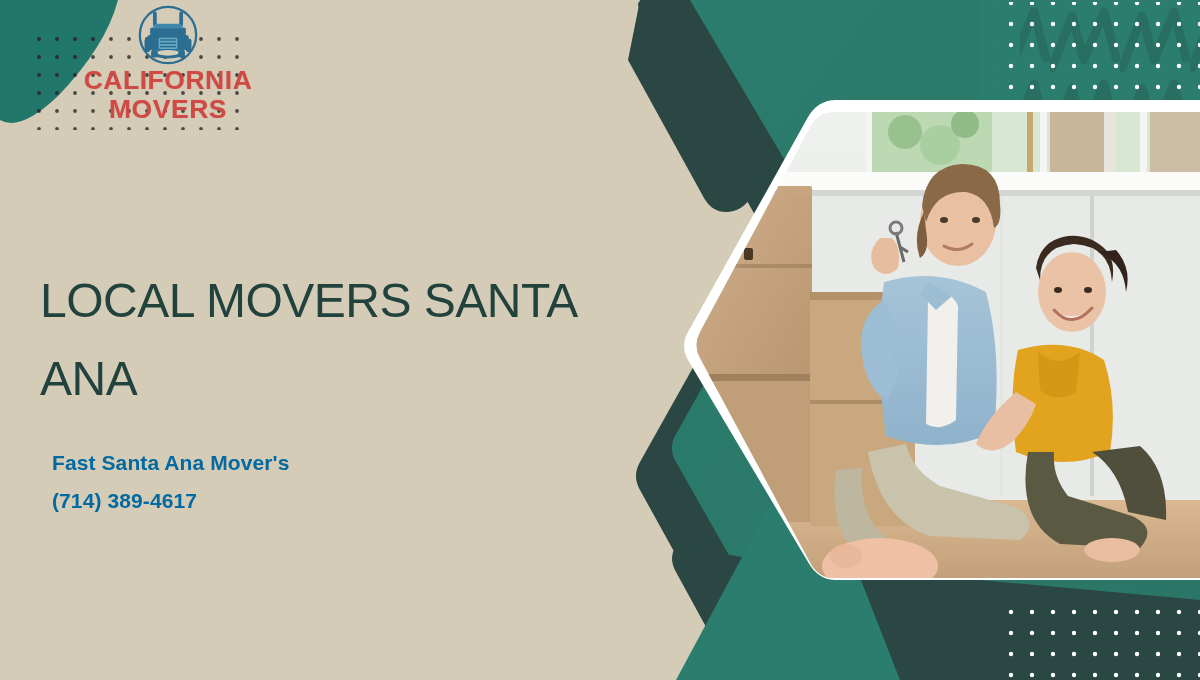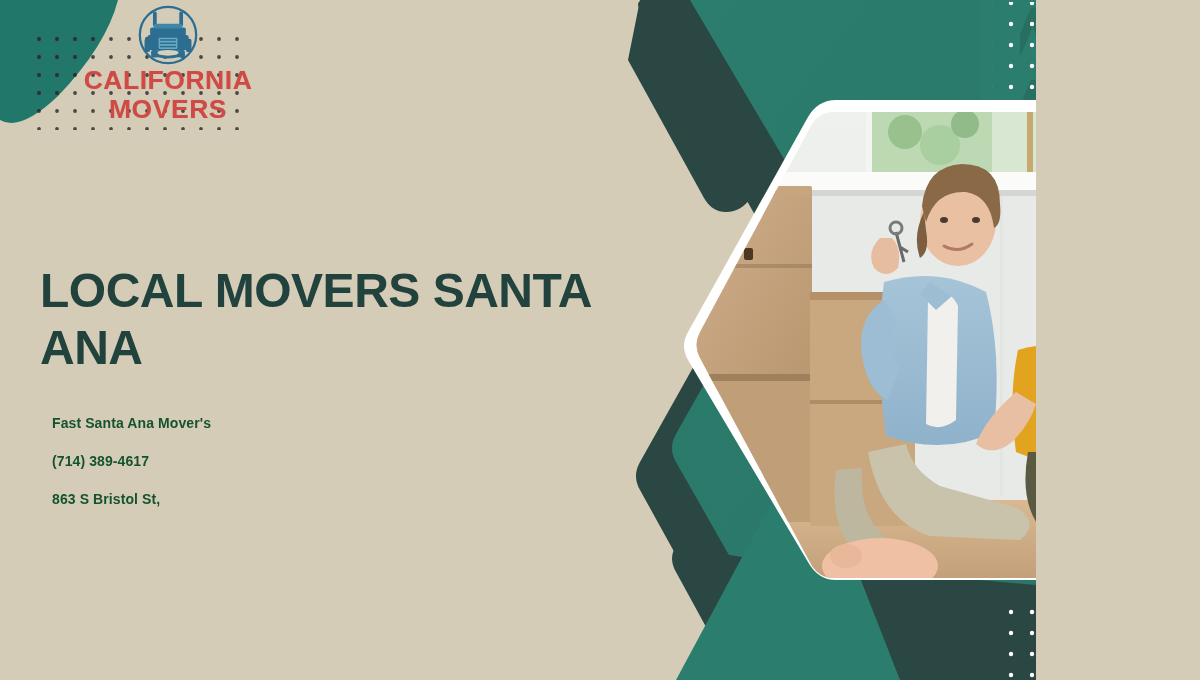--- a/index.html
+++ b/index.html
@@ -5,21 +5,21 @@
   * { margin:0; padding:0; box-sizing:border-box; }
   html,body { width:1200px; height:680px; overflow:hidden; }
   body {
     font-family:"Liberation Sans", sans-serif;
     background:#d5ccb7;
     position:relative;
   }
 
   #banner {
     position:absolute; inset:0;
-    width:1036px; height:680px;
+    width:1200px; height:680px;
     overflow:hidden;
     background:#d5ccb7;
   }
 
   
   #art { position:absolute; inset:0; width:1200px; height:680px; }
 
   
   #logo {
     position:absolute; left:58px; top:4px;
@@ -40,31 +40,31 @@
   #logo-l1 { font-size:26px; }
   #logo-l2 { font-size:26px; }
 
   
   #headline {
     position:absolute;
     left:40px; top:262px;
     width:585px;
     color:#22423d;
     font-size:48px;
-    line-height:57px;
-    font-weight:bold;
+    line-height:78px;
+    font-weight:normal;
     letter-spacing:-0.5px;
     z-index:40;
   }
   #contact {
     position:absolute;
-    left:52px; top:404px;
+    left:52px; top:444px;
     width:460px;
-    color:#14532d;
-    font-size:14px;
+    color:#0369a1;
+    font-size:21px;
     line-height:38px;
     font-weight:bold;
     letter-spacing:0.1px;
     z-index:40;
   }
   .contact-line { white-space:nowrap; }
 </style>
 </head>
 <body>
 
@@ -276,16 +276,15 @@
     </svg>
     <div class="logo-line" id="logo-l1">CALIFORNIA</div>
     <div class="logo-line" id="logo-l2">MOVERS</div>
   </div>
 
   <h1 id="headline">LOCAL MOVERS SANTA ANA</h1>
 
   <div id="contact">
     <div class="contact-line">Fast Santa Ana Mover's</div>
     <div class="contact-line">(714) 389-4617</div>
-    <div class="contact-line">863 S Bristol St,</div>
   </div>
 
 </div>
 
 </body></html>

